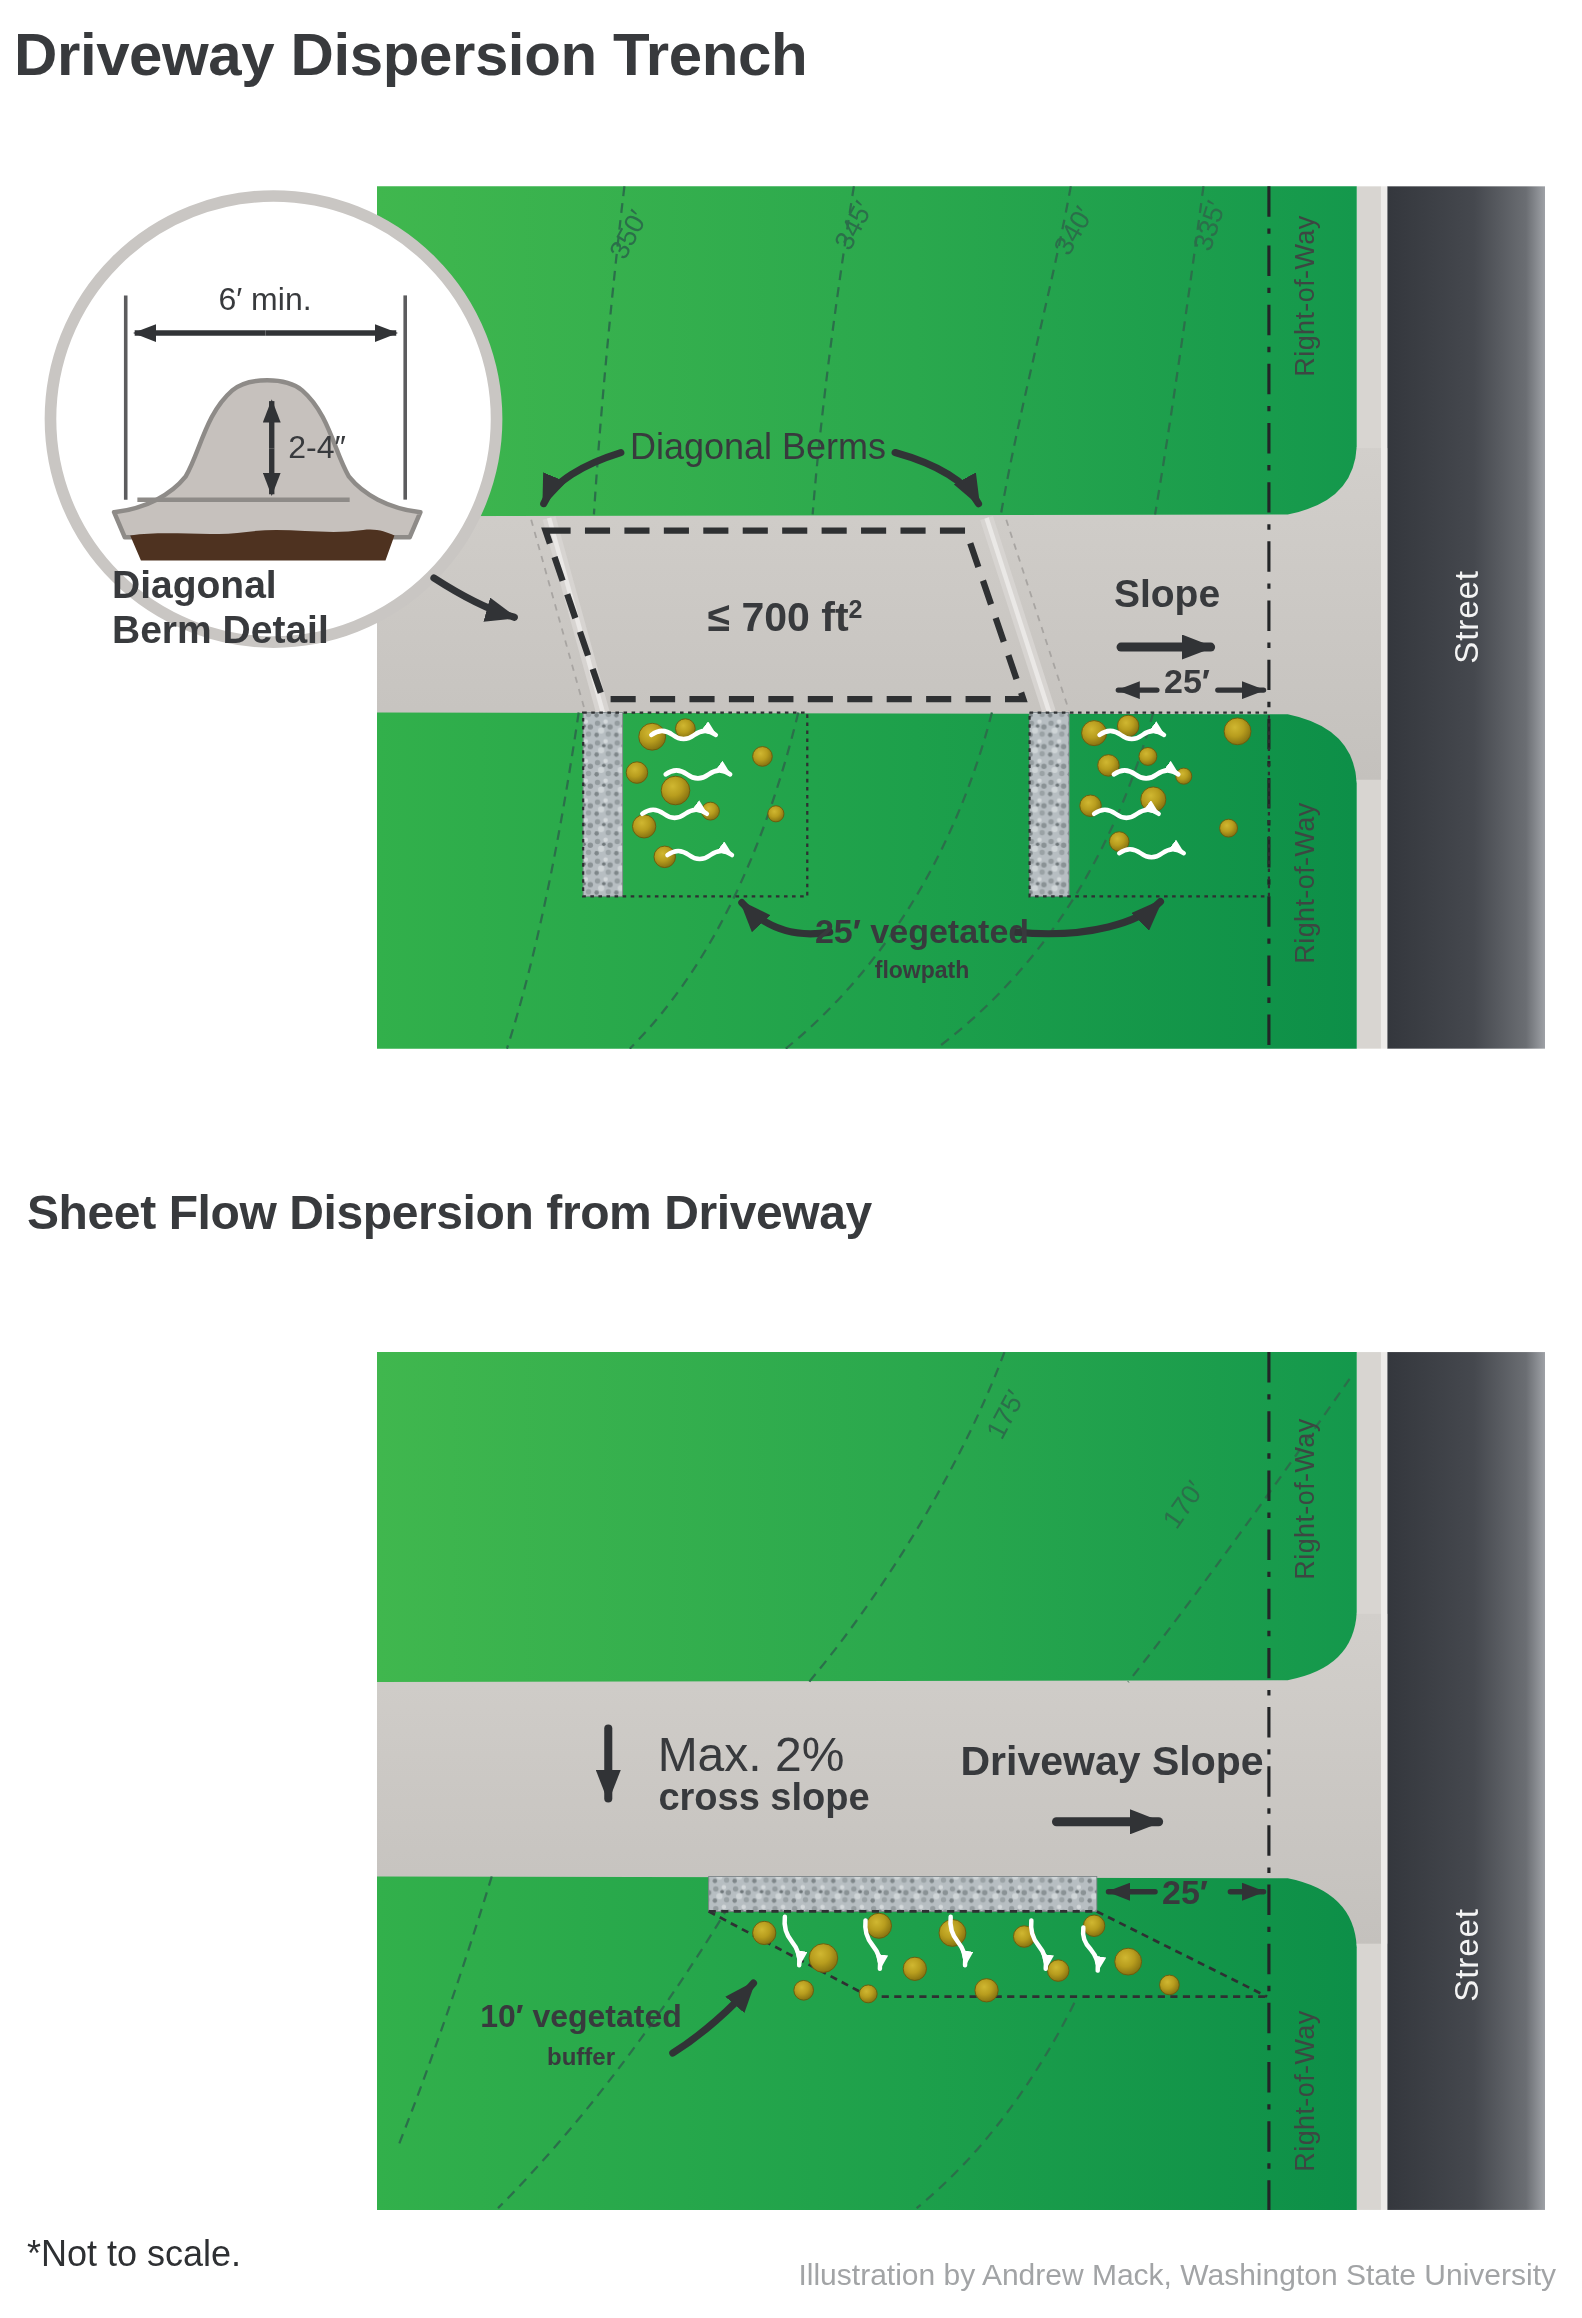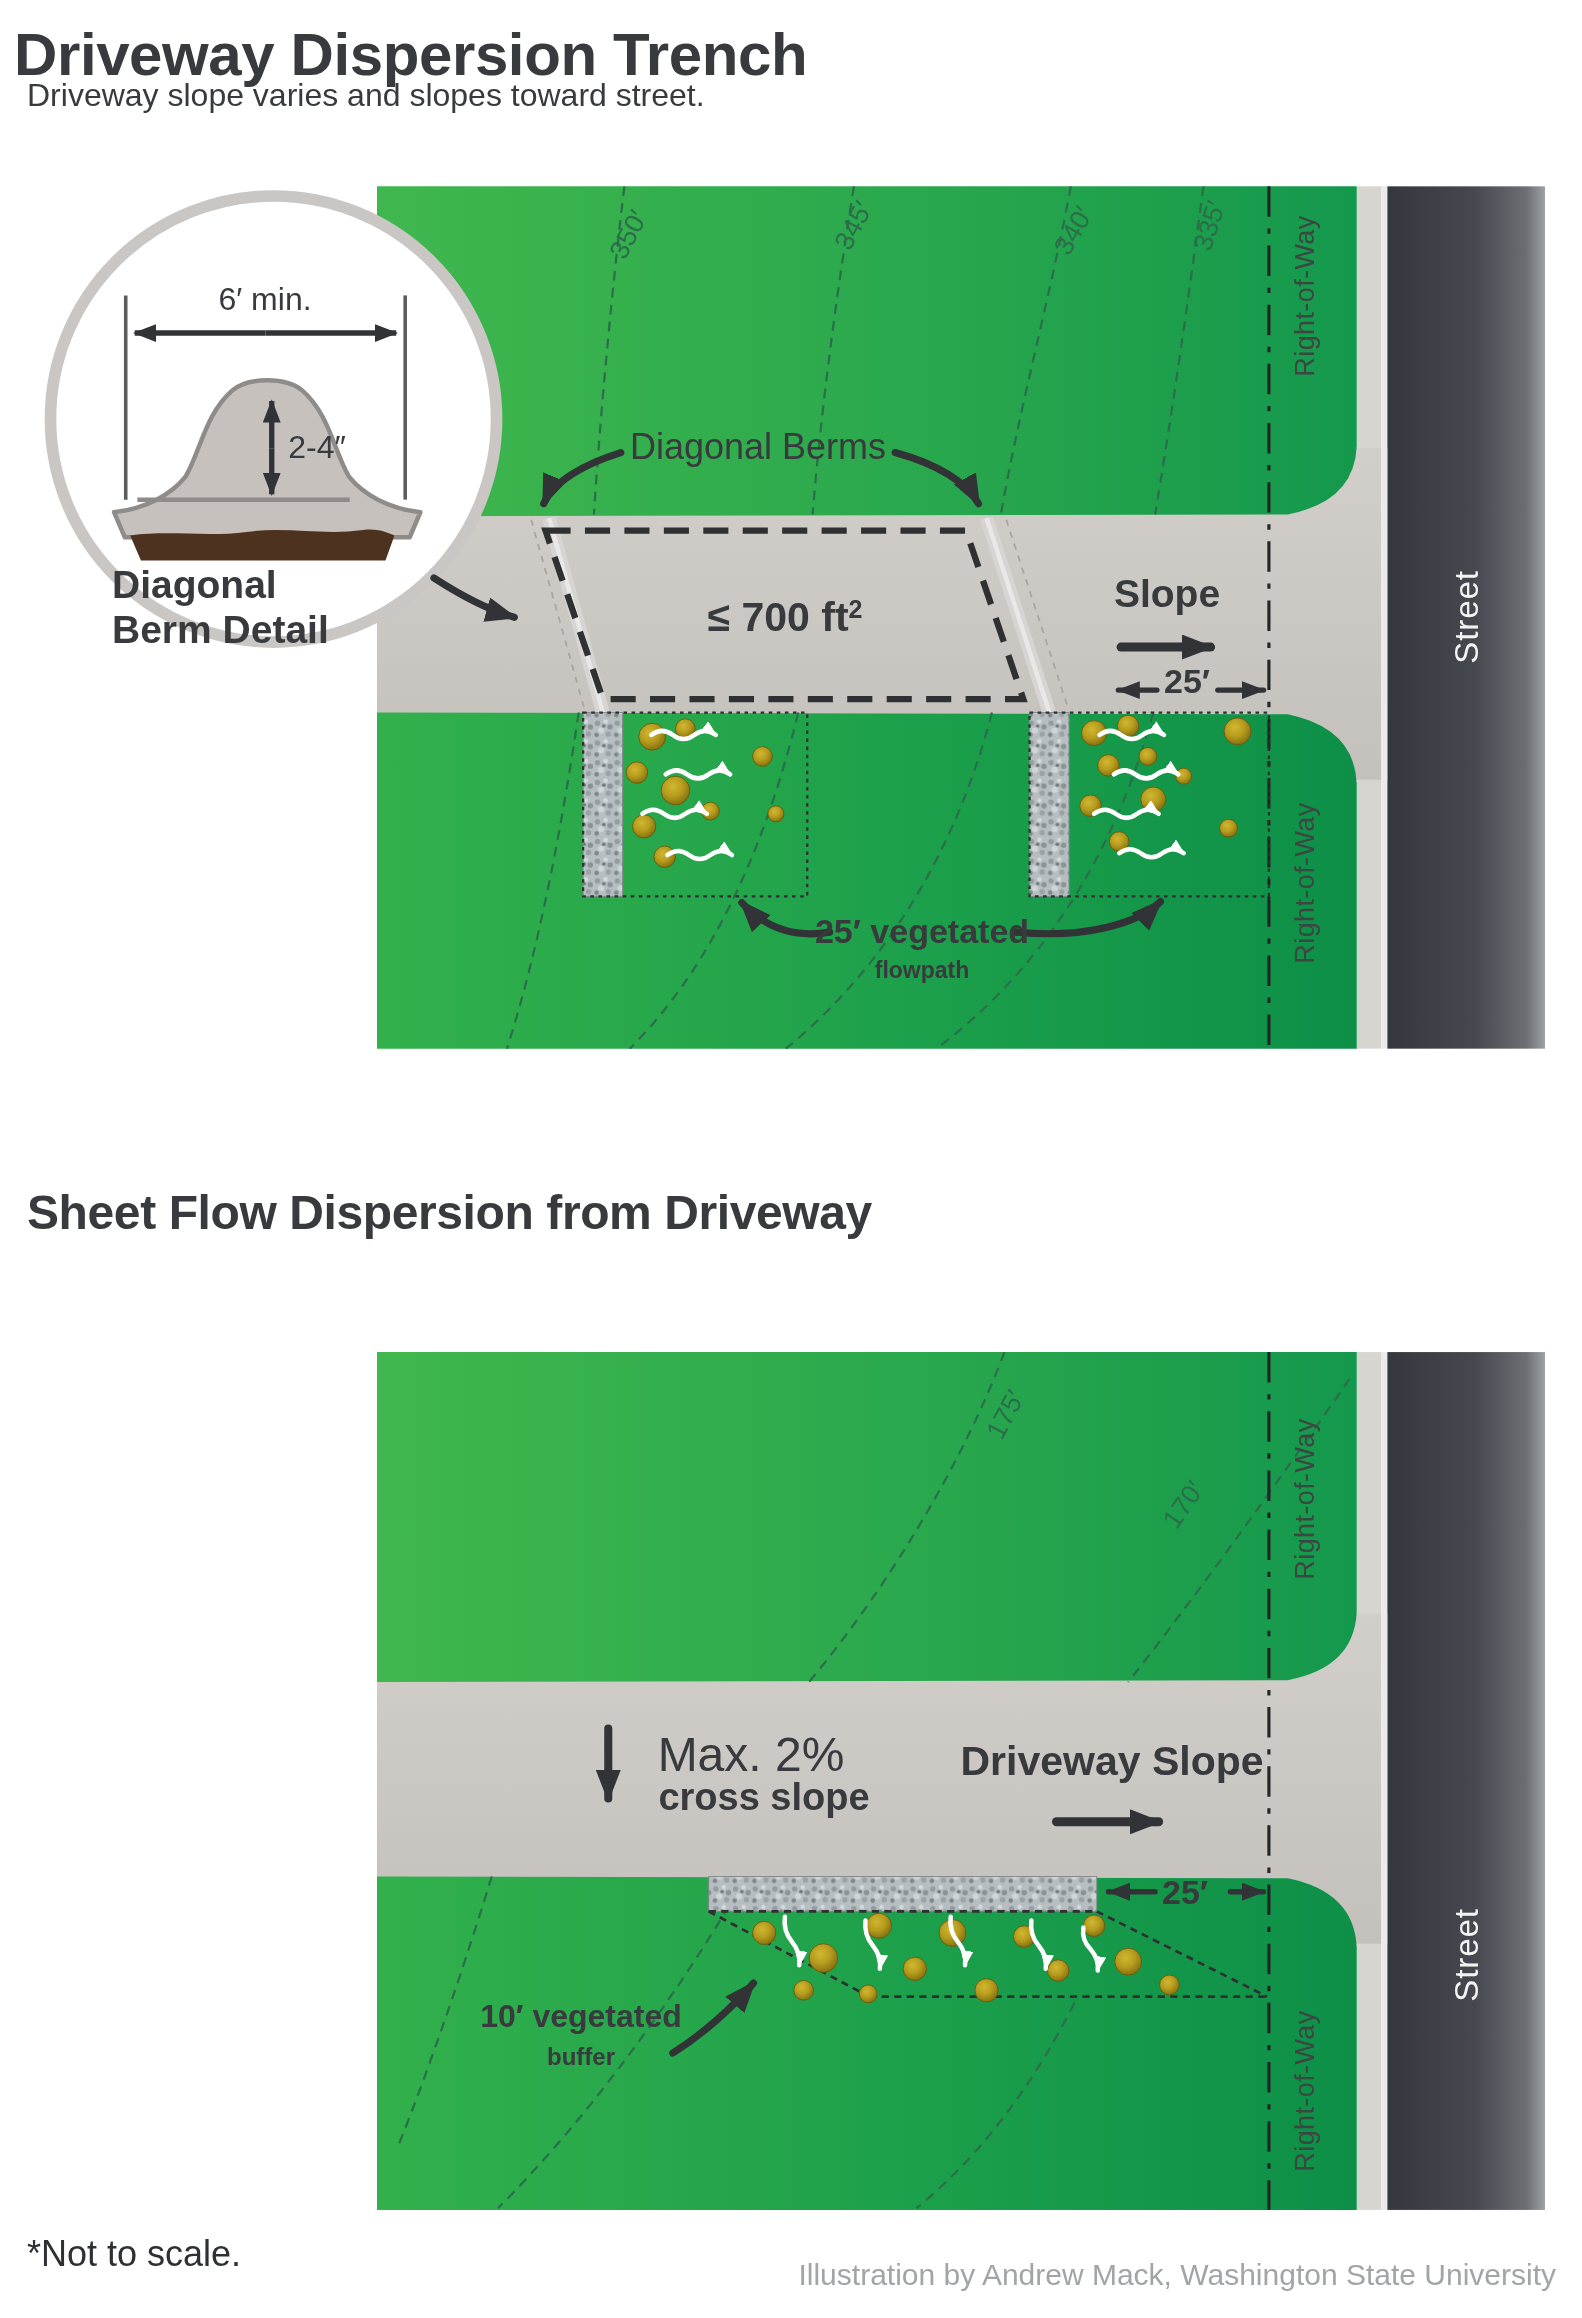--- a/index.html
+++ b/index.html
@@ -210,21 +210,20 @@
       <path d="M273,311 L273,258" marker-end="url(#ahM)"></path>
       <path d="M273,311 L273,362" marker-end="url(#ahM)"></path>
     </g>
   </svg>
 
   <svg class="gsvg" style="left:421px;top:569px" width="117" height="67" viewBox="0 0 130 75">
     <path d="M14,10 C45,30 75,46 104,54" stroke="#313336" stroke-width="8" fill="none" stroke-linecap="round" marker-end="url(#ahB)"></path>
   </svg>
 
   <div class="t" style="left:14px;top:20px;font-size:60px;font-weight:700;letter-spacing:-0.4px">Driveway Dispersion Trench</div>
-  <div class="t" style="left:27px;top:77px;font-size:32px">Driveway slope varies and slopes toward street.</div>
 
   <div class="t c" style="left:265px;top:299px;font-size:32px">6′ min.</div>
   <div class="t c" style="left:317px;top:447px;font-size:32px">2-4″</div>
   <div class="t" style="left:112px;top:563px;font-size:39px;font-weight:700">Diagonal</div>
   <div class="t" style="left:112px;top:608px;font-size:39px;font-weight:700">Berm Detail</div>
 
   <div class="t" style="left:629px;top:235px;font-size:27px;color:#2b6f4a;transform:translate(-50%,-50%) rotate(-62deg)">350′</div>
   <div class="t" style="left:854px;top:226px;font-size:27px;color:#2b6f4a;transform:translate(-50%,-50%) rotate(-62deg)">345′</div>
   <div class="t" style="left:1074px;top:231px;font-size:27px;color:#2b6f4a;transform:translate(-50%,-50%) rotate(-60deg)">340′</div>
   <div class="t" style="left:1210px;top:226px;font-size:27px;color:#2b6f4a;transform:translate(-50%,-50%) rotate(-72deg)">335′</div>

